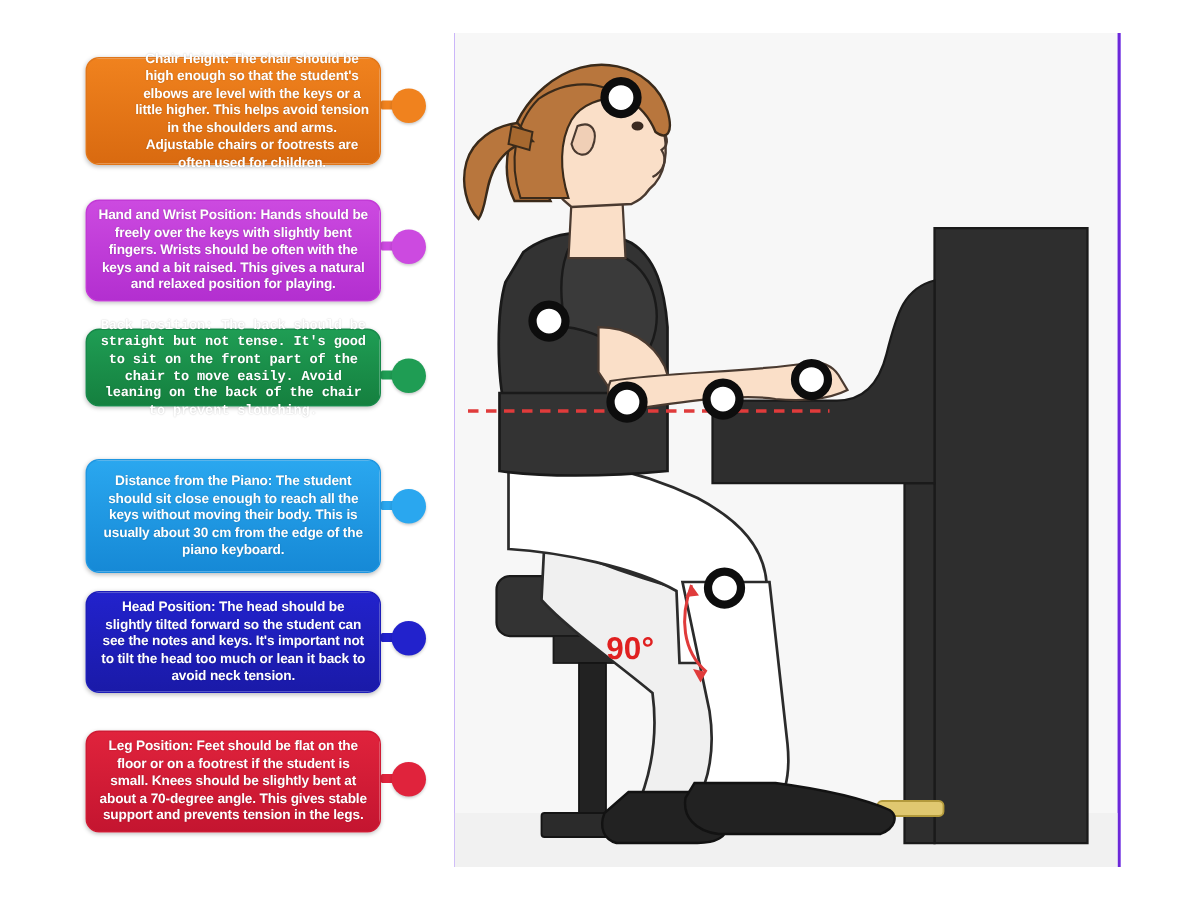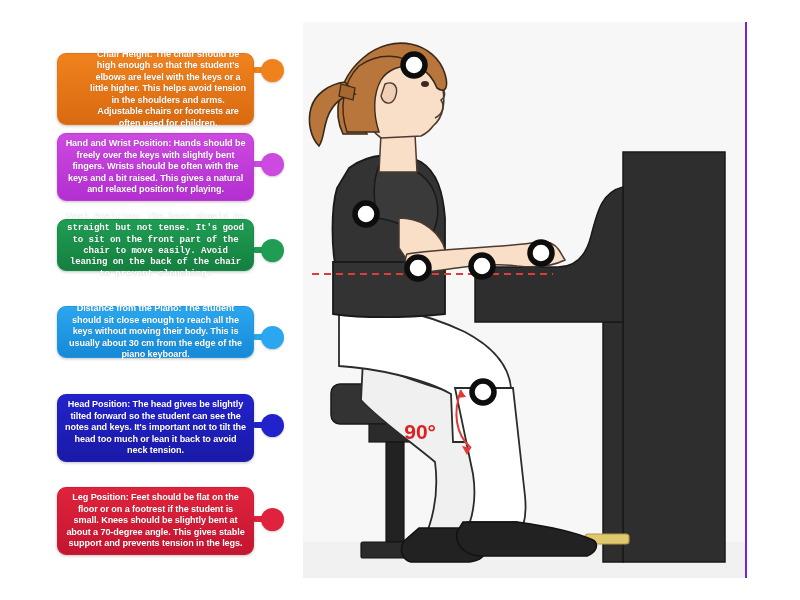--- a/index.html
+++ b/index.html
@@ -89,42 +89,42 @@
   }
 </style>
 </head>
 <body>
 
 <div id="stage">
 
   <div id="callouts">
       <div class="connector" style="top: 67px; background: rgb(240, 130, 30);"></div>
       <div class="connector-dot" style="top: 59px; background: rgb(240, 130, 30);"></div>
-      <div class="callout" style="top: 53px; height: 72px; background: linear-gradient(rgb(240, 130, 30) 0%, rgb(217, 106, 16) 100%); border: 1.5px solid rgb(224, 118, 26); padding-left: 32px;">
+      <div class="callout" style="top: 38px; height: 72px; background: linear-gradient(rgb(240, 130, 30) 0%, rgb(217, 106, 16) 100%); border: 1.5px solid rgb(224, 118, 26); padding-left: 32px;">
         <span>Chair Height: The chair should be high enough so that the student's elbows are level with the keys or a little higher. This helps avoid tension in the shoulders and arms. Adjustable chairs or footrests are often used for children.</span>
       </div>
       <div class="connector" style="top: 161px; background: rgb(204, 74, 224);"></div>
       <div class="connector-dot" style="top: 153px; background: rgb(204, 74, 224);"></div>
       <div class="callout" style="top: 133px; height: 68px; background: linear-gradient(rgb(204, 74, 224) 0%, rgb(179, 47, 208) 100%); border: 1.5px solid rgb(194, 58, 214);">
         <span>Hand and Wrist Position: Hands should be freely over the keys with slightly bent fingers. Wrists should be often with the keys and a bit raised. This gives a natural and relaxed position for playing.</span>
       </div>
       <div class="connector" style="top: 247px; background: rgb(31, 157, 84);"></div>
       <div class="connector-dot" style="top: 239px; background: rgb(31, 157, 84);"></div>
       <div class="callout" style="top: 219px; height: 52px; background: linear-gradient(rgb(31, 157, 84) 0%, rgb(21, 128, 63) 100%); border: 1.5px solid rgb(23, 137, 74); font-family: Liberation Mono, monospace;">
         <span>Back Position: The back should be straight but not tense. It's good to sit on the front part of the chair to move easily. Avoid leaning on the back of the chair to prevent slouching.</span>
       </div>
       <div class="connector" style="top: 334px; background: rgb(42, 167, 239);"></div>
       <div class="connector-dot" style="top: 326px; background: rgb(42, 167, 239);"></div>
-      <div class="callout" style="top: 306px; height: 52px; background: linear-gradient(rgb(42, 167, 239) 0%, rgb(22, 137, 214) 100%); border: 1.5px solid rgb(31, 150, 224);">
+      <div class="callout" style="top: 306px; height: 76px; background: linear-gradient(rgb(42, 167, 239) 0%, rgb(22, 137, 214) 100%); border: 1.5px solid rgb(31, 150, 224);">
         <span>Distance from the Piano: The student should sit close enough to reach all the keys without moving their body. This is usually about 30 cm from the edge of the piano keyboard.</span>
       </div>
       <div class="connector" style="top: 422px; background: rgb(34, 34, 204);"></div>
       <div class="connector-dot" style="top: 414px; background: rgb(34, 34, 204);"></div>
       <div class="callout" style="top: 394px; height: 68px; background: linear-gradient(rgb(34, 34, 204) 0%, rgb(26, 26, 168) 100%); border: 1.5px solid rgb(30, 30, 184);">
-        <span>Head Position: The head gives be slightly tilted forward so the student can see the notes and keys. It's important not to tilt the head too much or lean it back to avoid neck tension.</span>
+        <span>Head Position: The head should be slightly tilted forward so the student can see the notes and keys. It's important not to tilt the head too much or lean it back to avoid neck tension.</span>
       </div>
       <div class="connector" style="top: 516px; background: rgb(224, 35, 60);"></div>
       <div class="connector-dot" style="top: 508px; background: rgb(224, 35, 60);"></div>
       <div class="callout" style="top: 487px; height: 68px; background: linear-gradient(rgb(224, 35, 60) 0%, rgb(196, 21, 48) 100%); border: 1.5px solid rgb(207, 27, 52);">
         <span>Leg Position: Feet should be flat on the floor or on a footrest if the student is small. Knees should be slightly bent at about a 70-degree angle. This gives stable support and prevents tension in the legs.</span>
       </div>
     </div>
 
   <div id="illustration">
     <svg width="444" height="556" viewBox="0 0 444 556" xmlns="http://www.w3.org/2000/svg">

